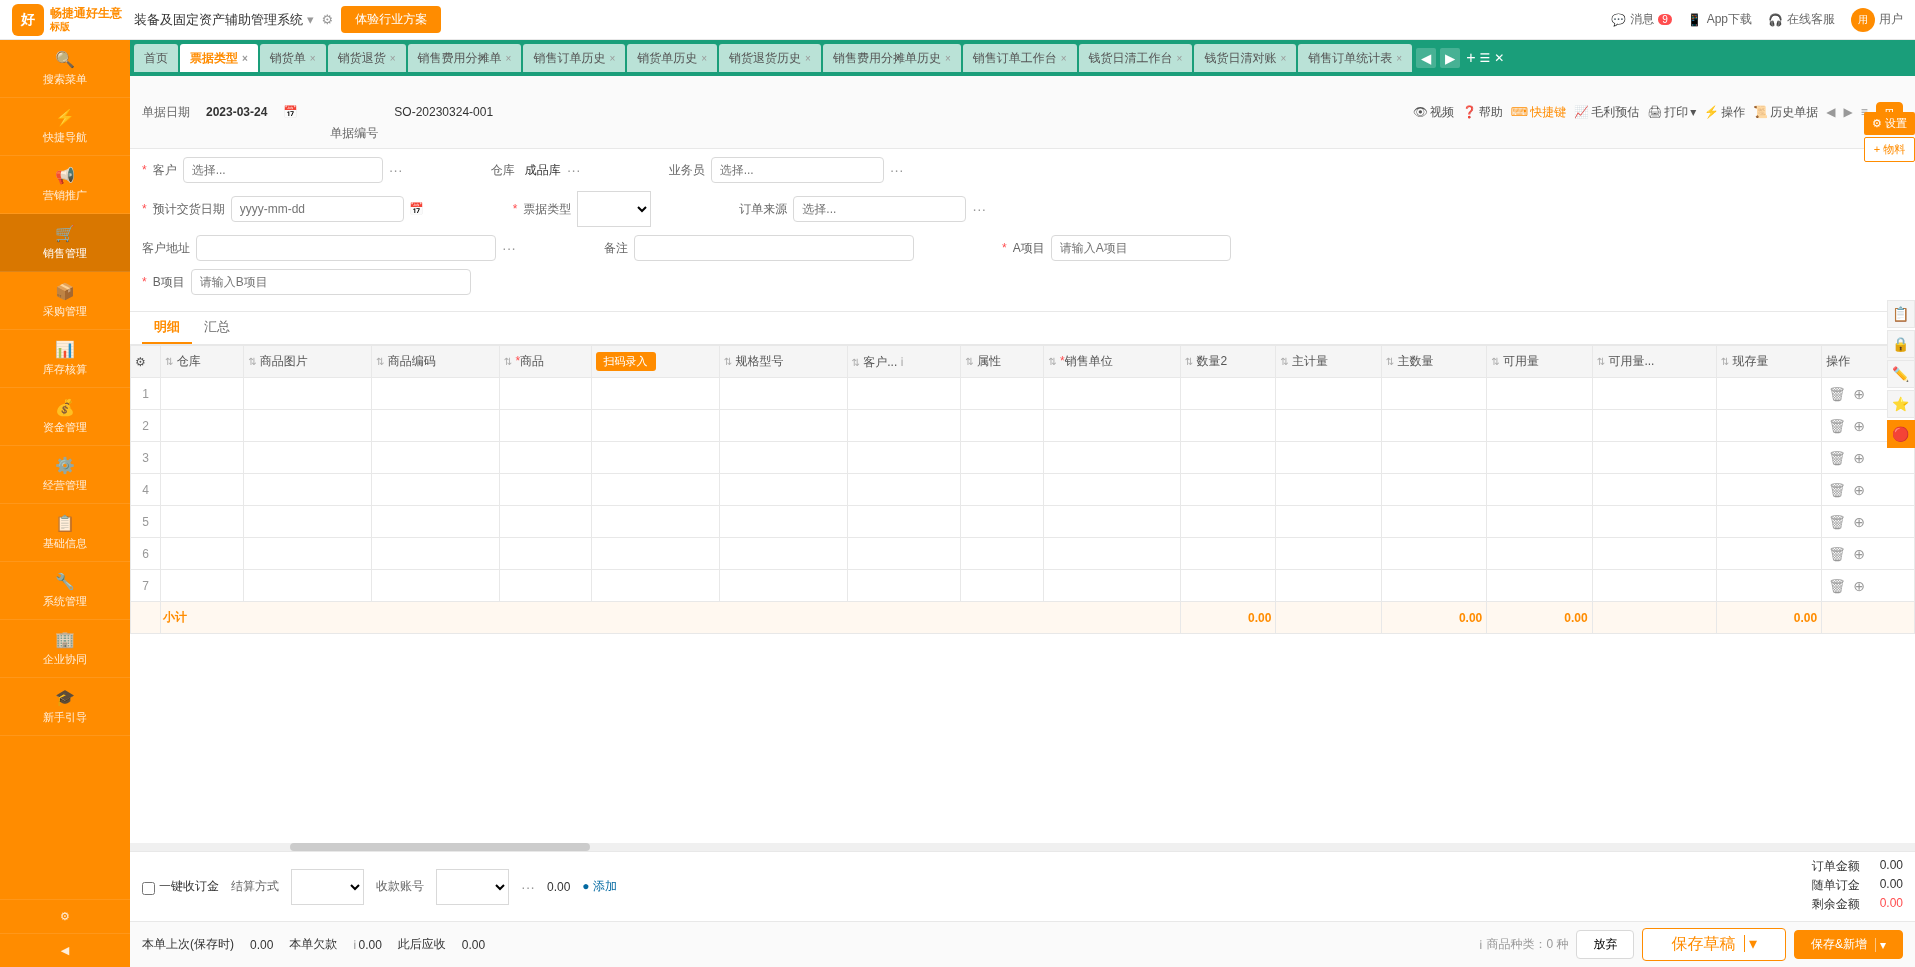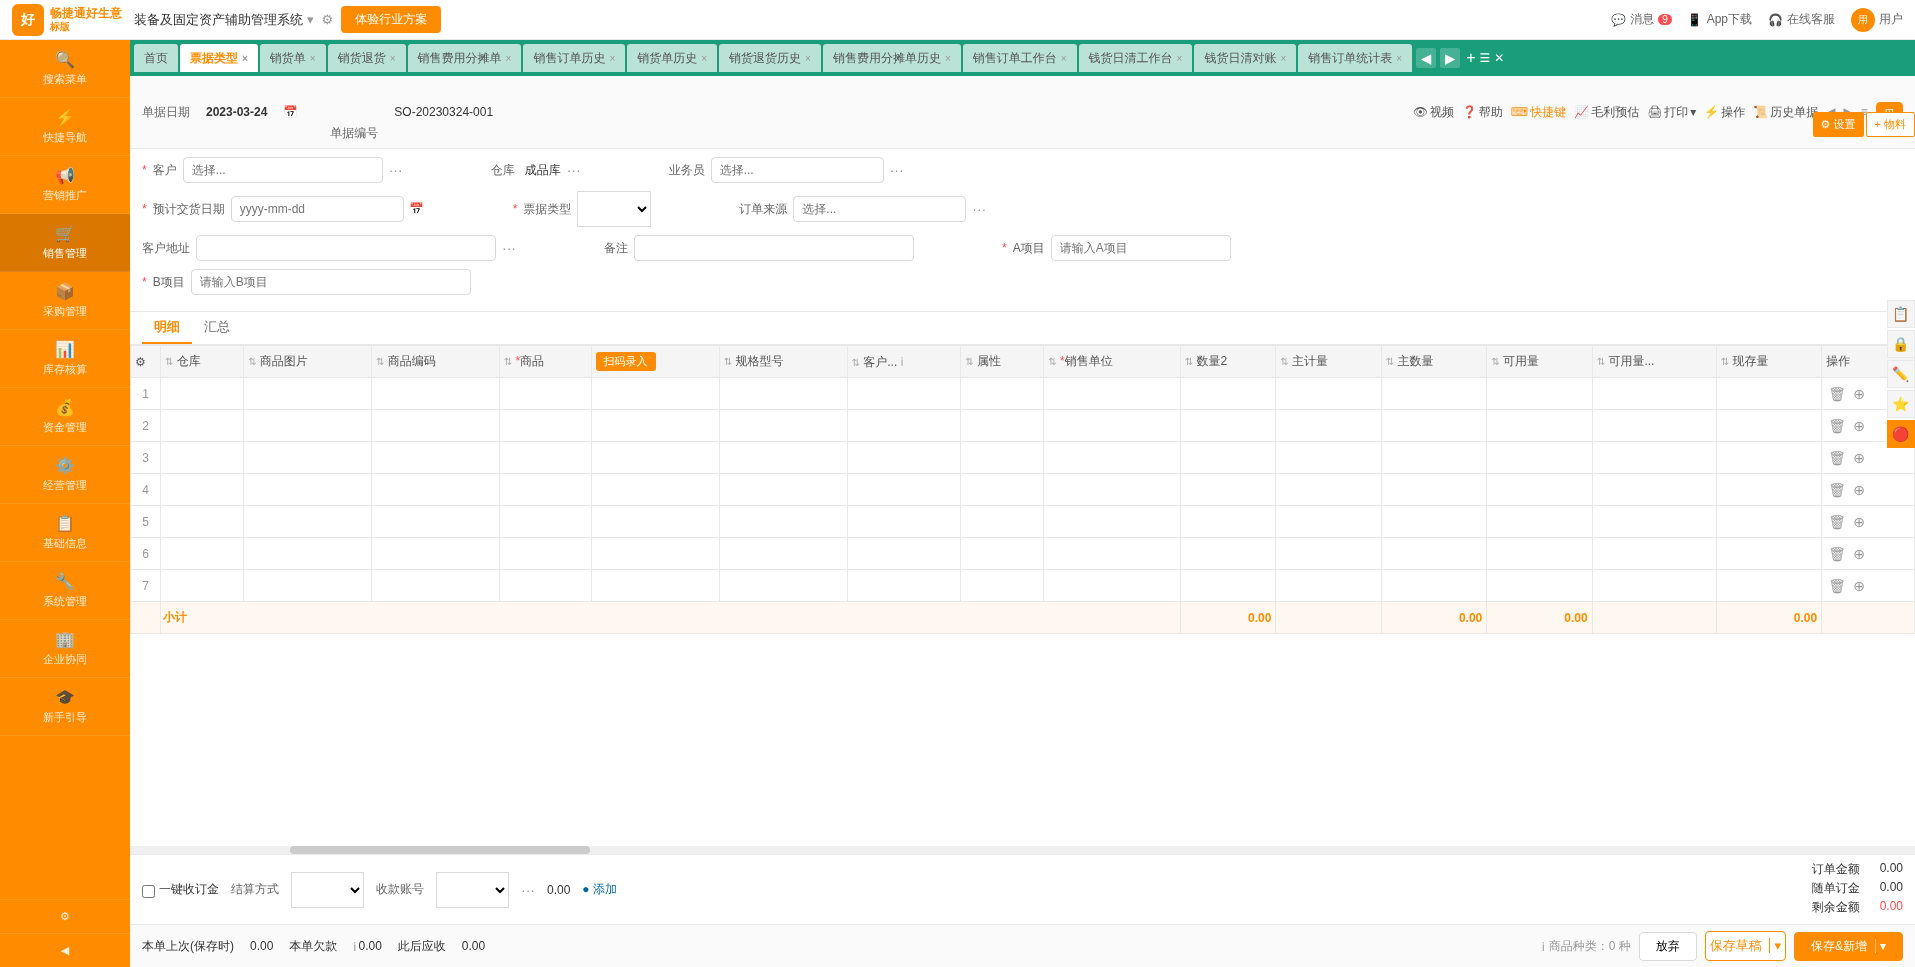--- a/index.html
+++ b/index.html
@@ -78,21 +78,21 @@
 
     
     .form-footer { padding: 6px 12px; border-top: 1px solid #e8e8e8; display: flex; align-items: center; gap: 12px; font-size: 12px; background: #fff; }
     .footer-checkbox { display: flex; align-items: flex-end; gap: 4px; }
     .footer-summary { margin-left: auto; font-size: 12px; color: #333; }
     .footer-summary .row { display: flex; justify-content: space-between; gap: 20px; margin-bottom: 2px; }
     .footer-summary .val { color: #333; }
     .bottom-bar { padding: 6px 12px; border-top: 1px solid #e8e8e8; background: #fafafa; display: flex; align-items: center; gap: 16px; font-size: 12px; }
     .bottom-bar-right { margin-left: auto; display: flex; align-items: center; gap: 8px; }
     .btn-discard { background: #fff; border: 1px solid #d9d9d9; padding: 5px 16px; border-radius: 4px; cursor: pointer; font-size: 12px; }
-    .btn-save-draft { background: #fff; border: 1px solid #ff8c00; color: #ff8c00; padding: 5px 4px; border-radius: 4px; cursor: pointer; font-size: 13px; }
+    .btn-save-draft { background: #fff; border: 1px solid #ff8c00; color: #ff8c00; padding: 5px 28px; border-radius: 4px; cursor: pointer; font-size: 16px; }
     .btn-save-new { background: #ff8c00; border: 1px solid #ff8c00; color: white; padding: 5px 16px; border-radius: 4px; cursor: pointer; font-size: 12px; display: flex; align-items: center; gap: 4px; }
     .float-btn { width: 28px; height: 28px; background: #f5f5f5; border: 1px solid #e8e8e8; display: flex; align-items: center; justify-content: center; cursor: pointer; font-size: 14px; color: #666; }
     .float-btn.orange { background: #ff8c00; color: white; border-color: #ff8c00; }
 
     .scrollbar-area { height: 8px; background: #f0f0f0; overflow: hidden; }
     .scrollbar-thumb { width: 300px; height: 8px; background: #ccc; border-radius: 4px; margin-left: 160px; }
   </style>
 </head>
 <body>
 
@@ -293,21 +293,21 @@
               <span>📜</span>
               <span>历史单据</span>
             </span>
             <span style="color:#999; cursor:pointer;">◀</span>
             <span style="color:#999; cursor:pointer;">▶</span>
             <span style="color:#999; cursor:pointer;">≡</span>
             <button class="btn-save-new" style="padding:3px 8px; font-size:11px;">⊞</button>
           </div>
         </div>
 
-        <div style="position:absolute; right:0; top:36px; display:flex; flex-direction:row; gap:2px; z-index:10;">
+        <div style="position:absolute; right:0; top:36px; display:flex; flex-direction:column; gap:2px; z-index:10;">
           <button style="background:#ff8c00;color:white;border:none;padding:4px 8px;font-size:11px;cursor:pointer;border-radius:2px;">
             <span>⚙</span>
             <span>设置</span>
           </button>
           <button style="background:#fff;color:#ff8c00;border:1px solid #ff8c00;padding:4px 8px;font-size:11px;cursor:pointer;border-radius:2px;">
             <span>+</span>
             <span>物料</span>
           </button>
         </div>
 

